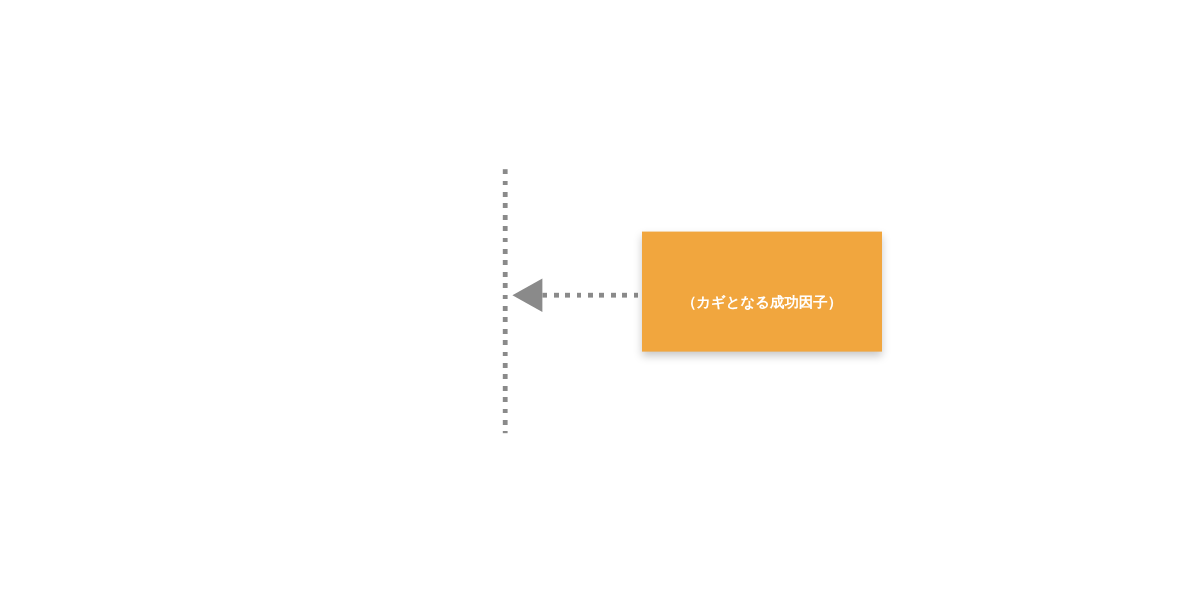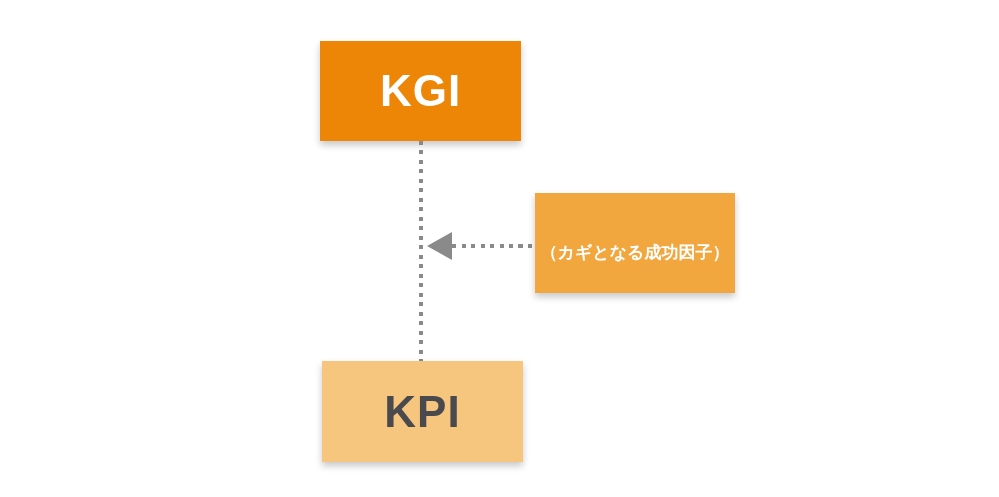--- a/index.html
+++ b/index.html
@@ -41,21 +41,21 @@
     left: 535px;
     top: 193px;
     width: 200px;
     height: 100px;
   }
   .node-ksf .label {
     font-size: 40px;
   }
   .node-ksf .sublabel {
     font-weight: bold;
-    font-size: 17px;
+    font-size: 12px;
     line-height: 1;
     margin-top: 18px;
     white-space: nowrap;
     text-align: right;
   }
   .node-kpi {
     left: 322px;
     top: 361px;
     width: 201px;
     height: 101px;
@@ -98,31 +98,25 @@
     border-top: 14px solid transparent;
     border-bottom: 14px solid transparent;
     border-right: 25px solid #8a8a8a;
   }
 </style>
 </head>
 <body>
 
 <div class="canvas">
 
-  <div class="node node-kgi" style="background: rgb(237, 133, 6); color: rgb(255, 255, 255);">
-    <span class="label">KGI</span>
-  </div>
 
   <div class="vline"></div>
 
   <div class="arrowhead-left"></div>
 
   <div class="hline"></div>
 
   <div class="node node-ksf" style="background: rgb(241, 166, 62); color: rgb(255, 255, 255);">
     <span class="sublabel">（カギとなる成功因子）</span>
   </div>
 
-  <div class="node node-kpi" style="background: rgb(247, 198, 126); color: rgb(74, 74, 78);">
-    <span class="label">KPI</span>
-  </div>
 
 </div>
 
 </body></html>

